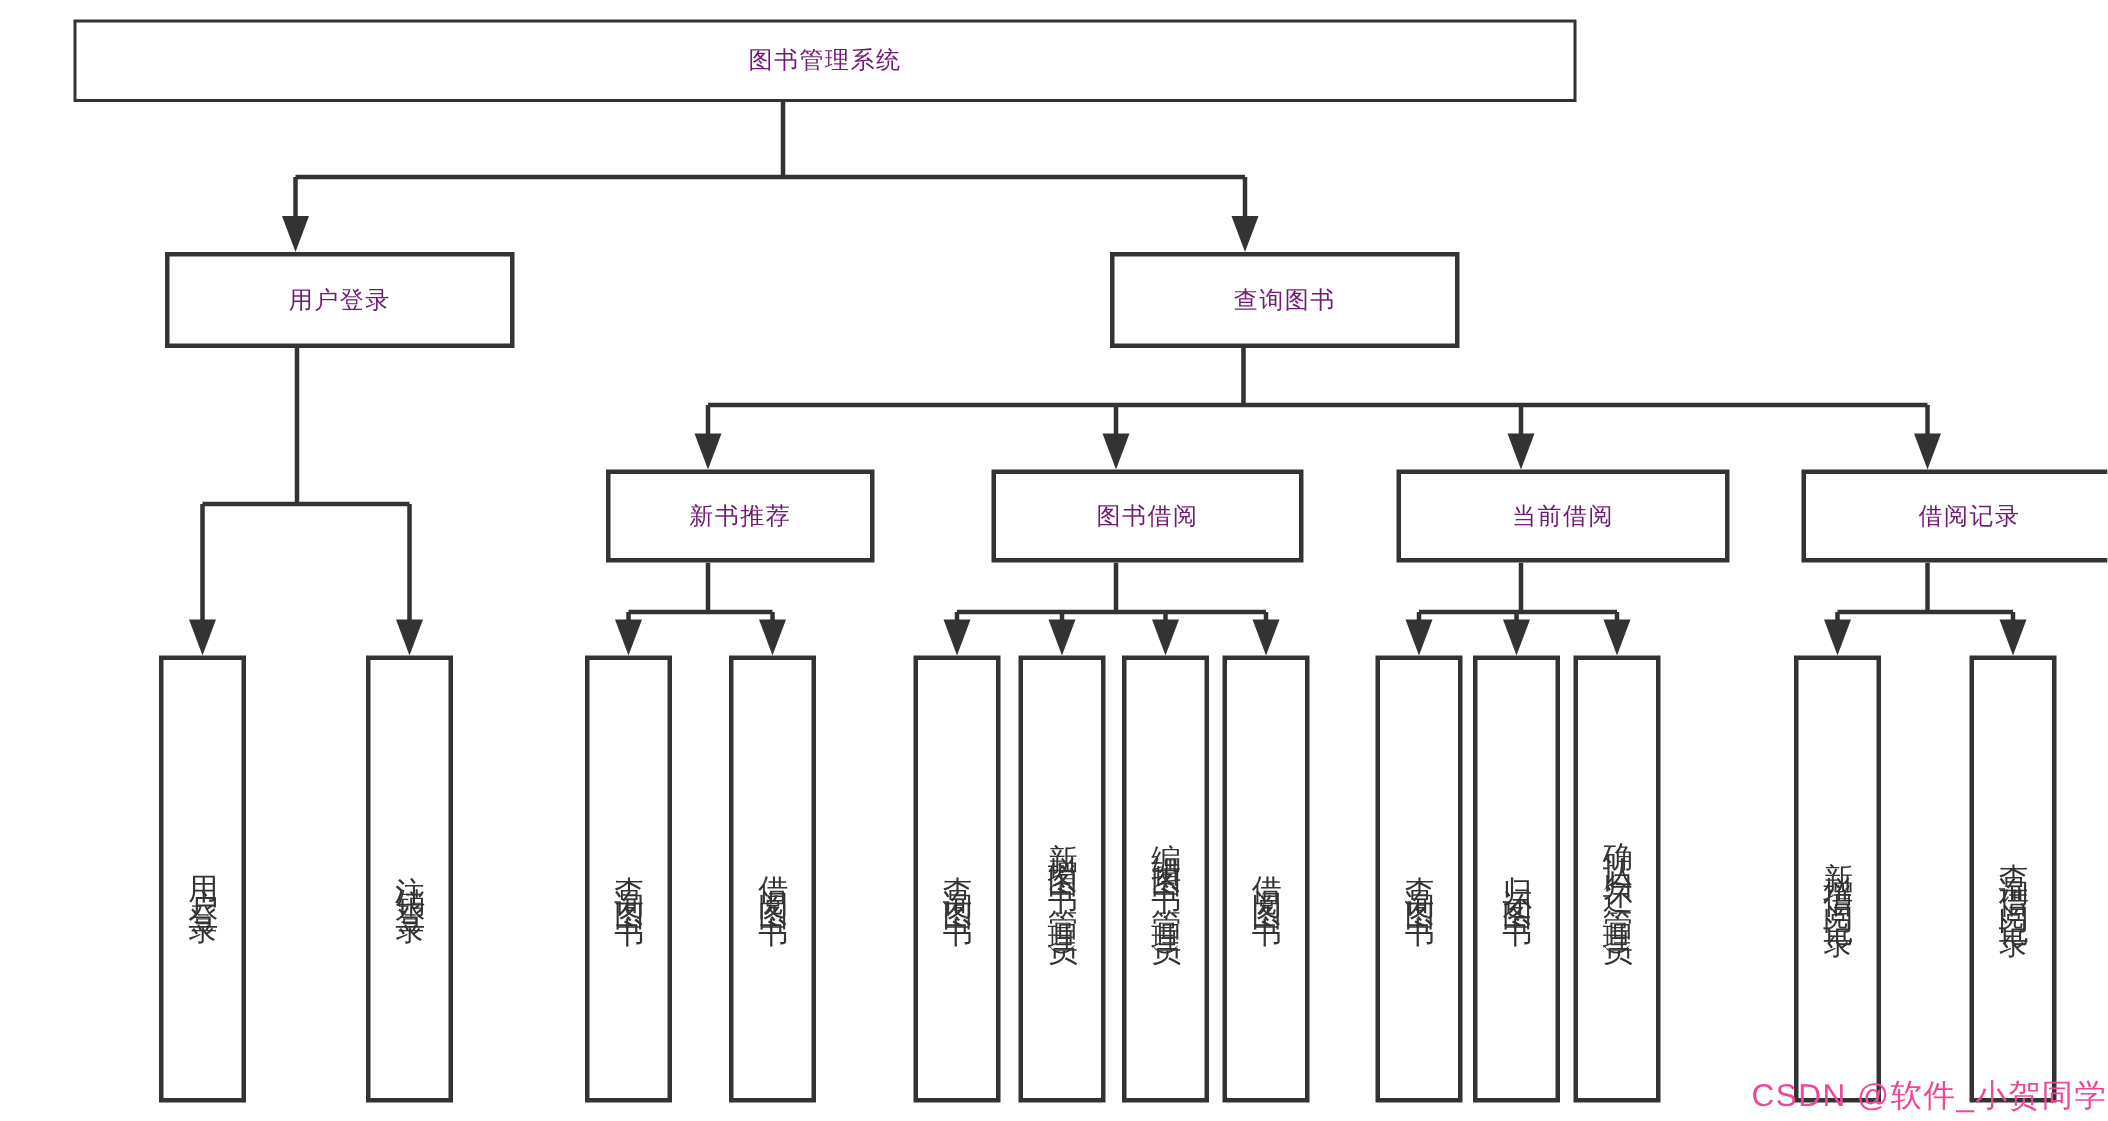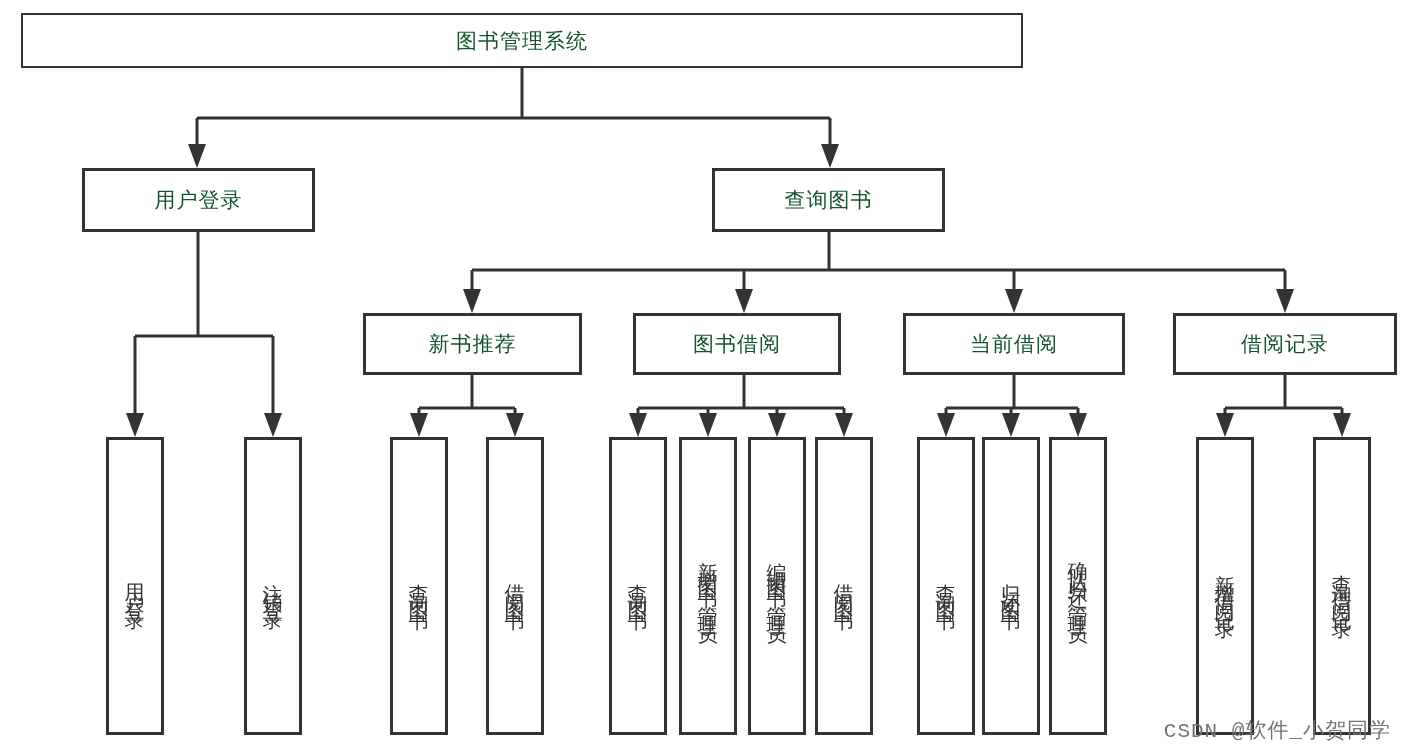--- a/index.html
+++ b/index.html
@@ -23,25 +23,26 @@
     width: 1405px;
     height: 747px;
   }
   .node {
     position: absolute;
     border: 3px solid #333333;
     background: #ffffff;
     display: flex;
     align-items: center;
     justify-content: center;
-    font-size: 21px;
+    font-size: 16px;
     letter-spacing: 1px;
-    color: #14532d;
+    color: #701a75;
     box-sizing: border-box;
     white-space: nowrap;
+    margin-left: 28px;
   }
   .node.root {
     border-width: 2px;
   }
   .vnode {
     position: absolute;
     border: 3px solid #333333;
     background: #ffffff;
     box-sizing: border-box;
     writing-mode: vertical-rl;
@@ -50,27 +51,26 @@
     font-size: 20px;
     line-height: 52px;
     color: #333333;
     width: 58px;
     top: 437px;
     height: 298px;
   }
   #watermark {
     position: absolute;
     top: 716px;
-    right: 14px;
+    right: 0;
     font-size: 21px;
     letter-spacing: 1px;
-    color: #737373;
+    color: #ec4899;
     z-index: 5;
     white-space: nowrap;
-    font-family: Liberation Mono, monospace;
   }
 </style>
 </head>
 <body>
 
 <div id="canvas">
 
   <svg id="connector-svg" viewBox="0 0 1405 747" xmlns="http://www.w3.org/2000/svg">
     <g stroke="#333333" stroke-width="3" fill="none">
 
@@ -142,21 +142,21 @@
       <polygon points="1216,413 1234,413 1225,437"></polygon>
       <polygon points="1333,413 1351,413 1342,437"></polygon>
     </g>
   </svg>
 
   <div class="node root" style="left:21px; top:13px; width:1002px; height:55px;">图书管理系统</div>
 
   <div class="node" style="left:82px; top:168px; width:233px; height:64px;">用户登录</div>
   <div class="node" style="left:712px; top:168px; width:233px; height:64px;">查询图书</div>
 
-  <div class="node" style="left:363px; top:313px; width:219px; height:62px;">新书推荐</div>
+  <div class="node" style="left:376px; top:313px; width:179px; height:62px;">新书推荐</div>
   <div class="node" style="left:633px; top:313px; width:208px; height:62px;">图书借阅</div>
   <div class="node" style="left:1173px; top:313px; width:224px; height:62px;">借阅记录</div>
   <div class="node" style="left:903px; top:313px; width:222px; height:62px;">当前借阅</div>
 
   <div class="vnode" style="left:106px;">用户登录</div>
   <div class="vnode" style="left:244px;">注销登录</div>
 
   <div class="vnode" style="left:390px;">查询图书</div>
   <div class="vnode" style="left:486px;">借阅图书</div>
 

